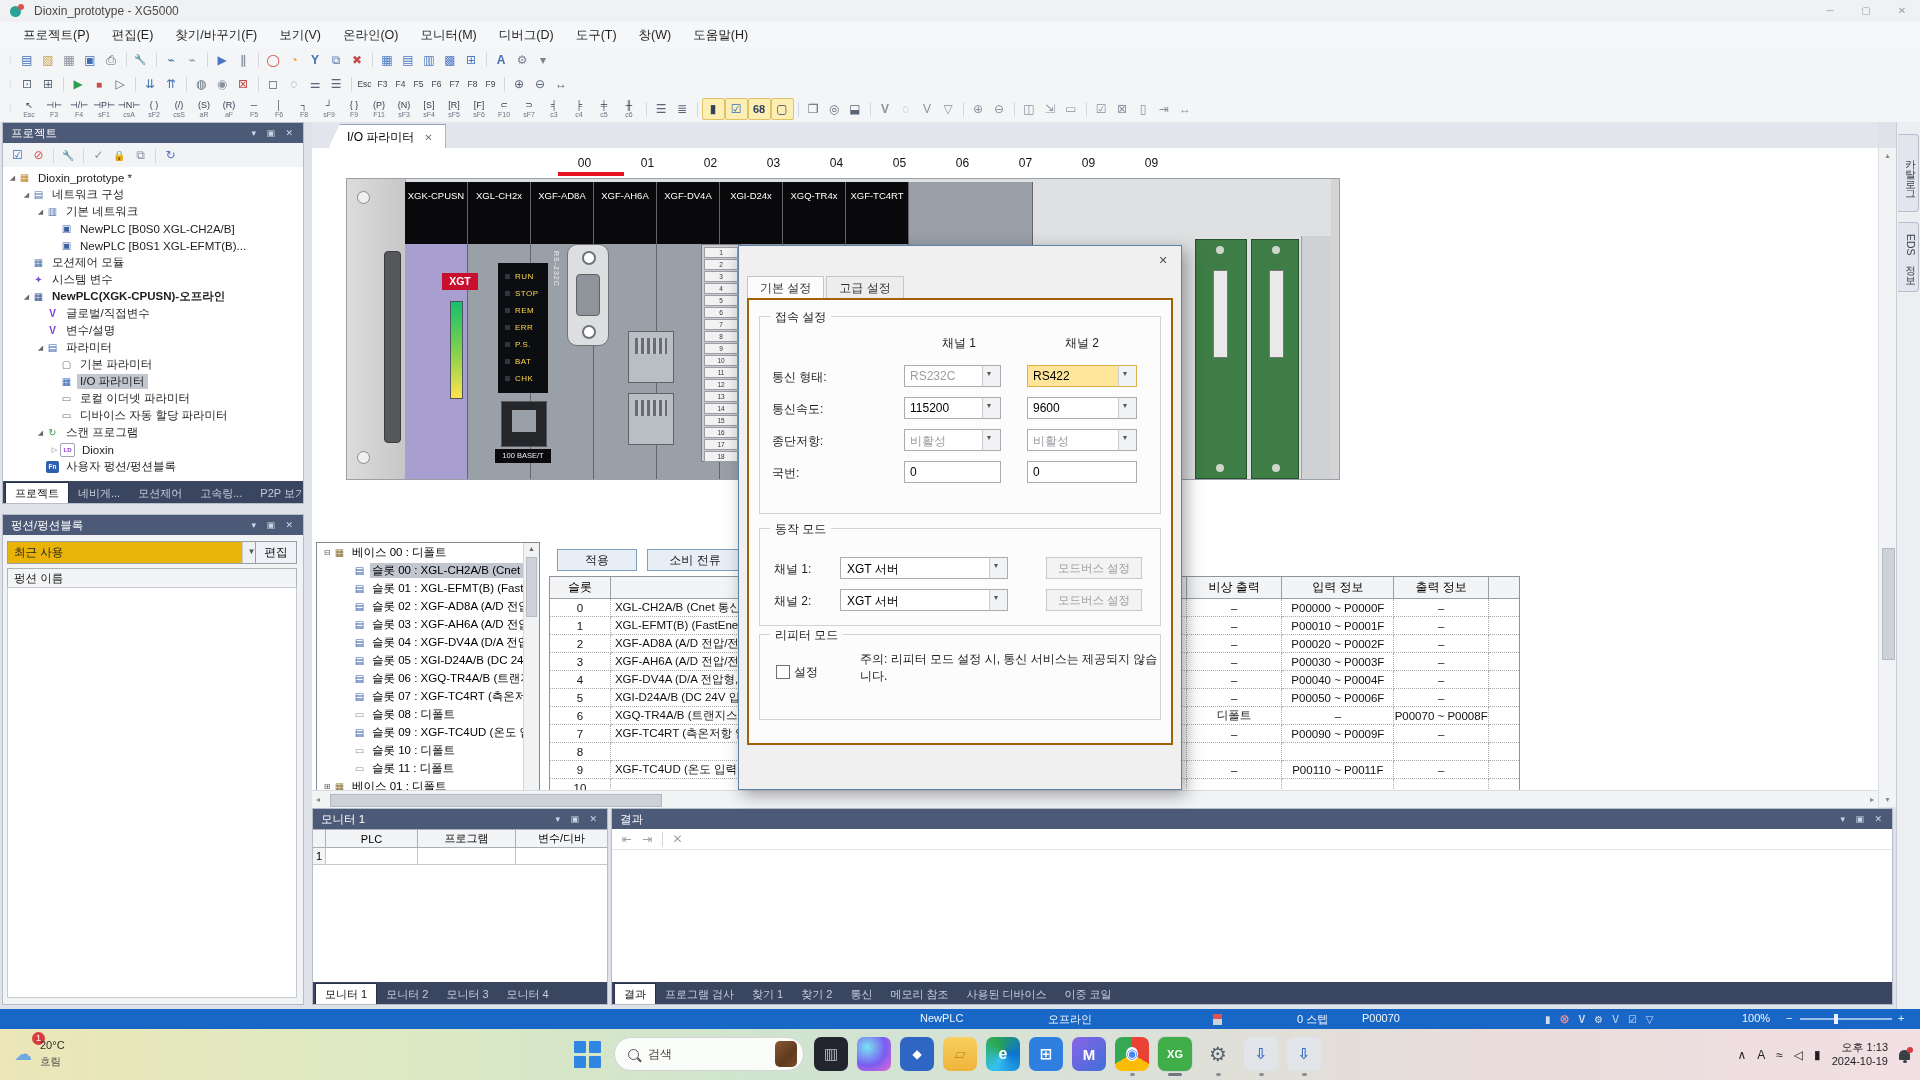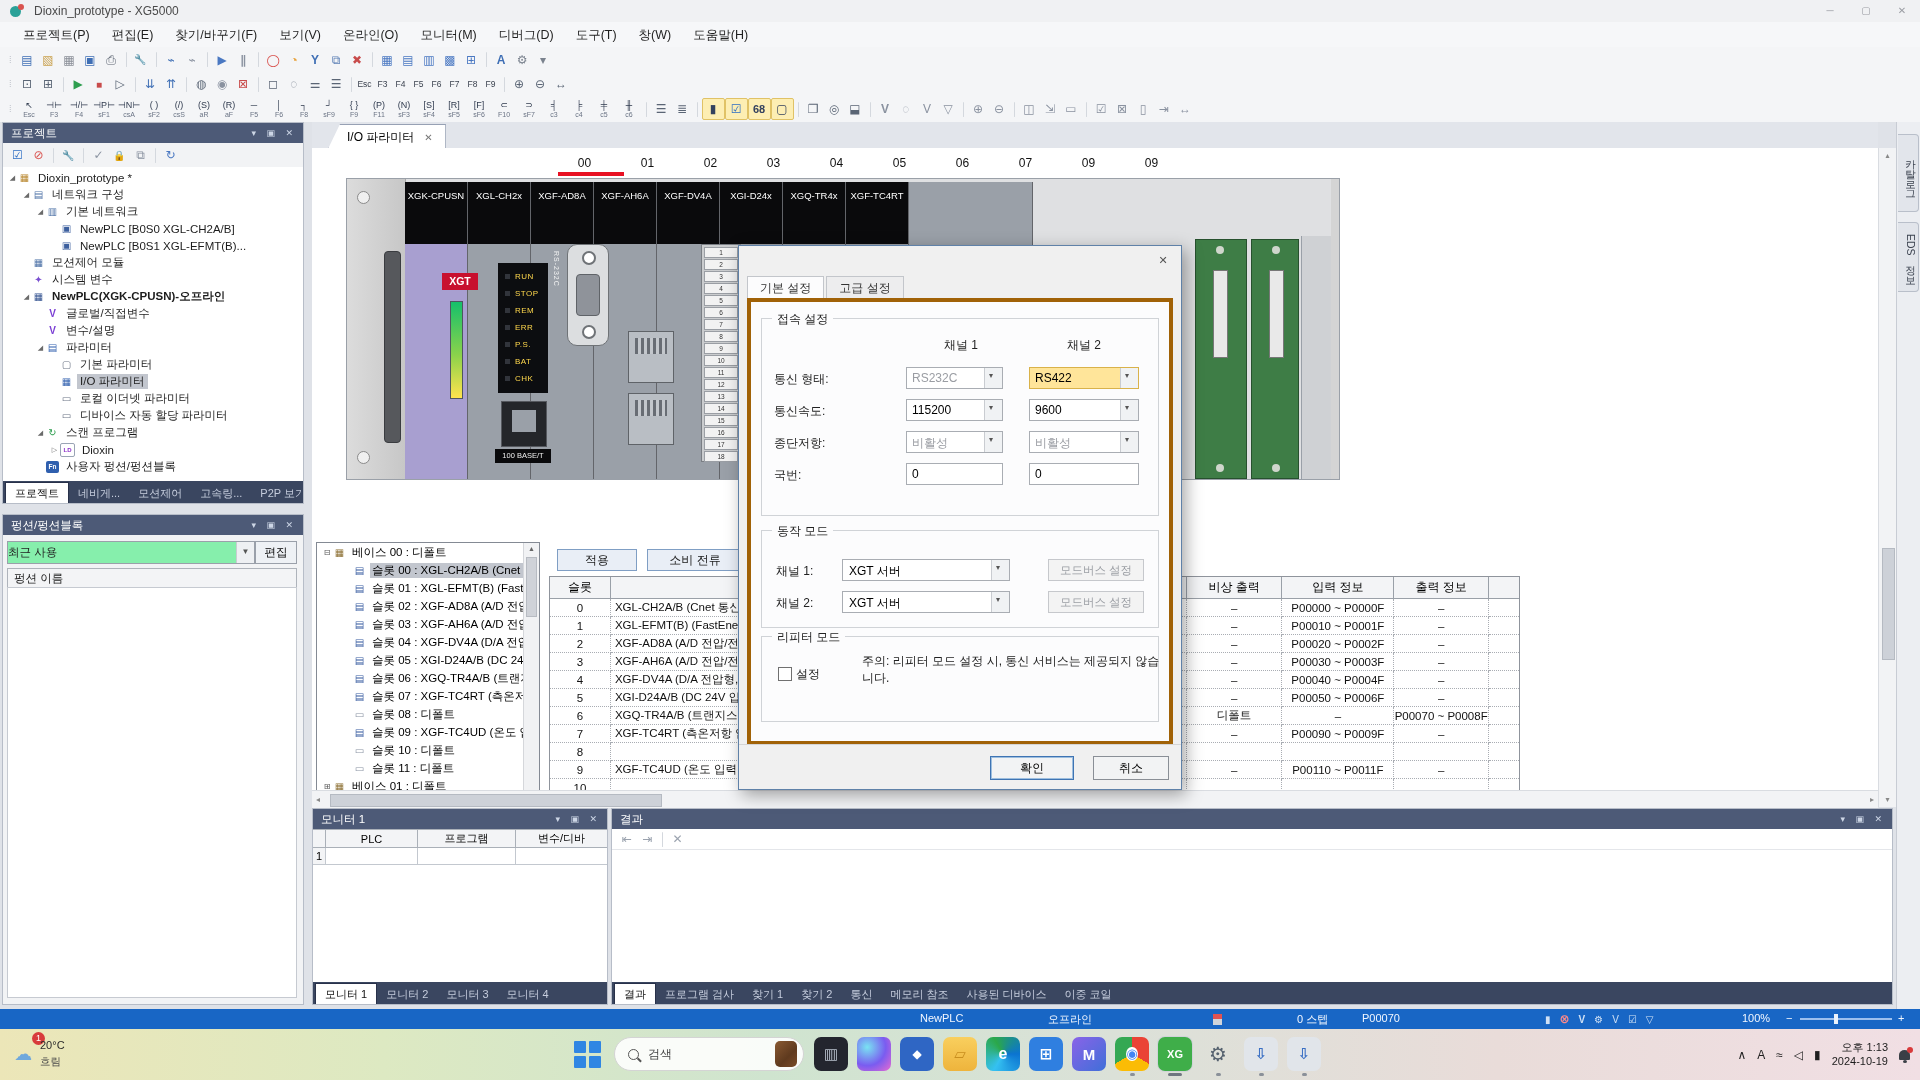--- a/index.html
+++ b/index.html
@@ -36,21 +36,21 @@
 #proj{left:2px;top:122px;width:302px;height:382px}
 #ptools{position:absolute;left:0;top:20px;right:0;height:24px;border-bottom:1px solid #e0e2e7;display:flex;align-items:center;padding-left:4px}
 #ptree{position:absolute;left:0;top:44px;right:0;bottom:22px;background:#fff;overflow:hidden;padding-top:2px}
 .trow{height:17px;display:flex;align-items:center;font-size:11.5px;color:#1c1c1c;white-space:nowrap}
 .trow .ar{width:11px;font-size:7px;color:#6a6a6a;text-align:center;flex:none}
 .trow .tic{width:13px;height:12px;margin-right:4px;flex:none;display:flex;align-items:center;justify-content:center;font-size:10px;border-radius:2px}
 .trow .lbl{padding:0 3px}
 .trow.sel .lbl{background:#c2c6ce}
 .trow.b .lbl{font-weight:700}
 #func{left:2px;top:514px;width:302px;height:491px}
-#frec{position:absolute;left:4px;top:26px;height:21px;width:246px;background:#86efac;border:1px solid #9aa0aa;font-size:11.5px;line-height:20px;color:#222}
+#frec{position:absolute;left:4px;top:26px;height:21px;width:246px;background:#eab308;border:1px solid #9aa0aa;font-size:11.5px;line-height:20px;padding-left:6px;color:#222}
 #frec .cmbar{position:absolute;right:0;top:0;width:17px;height:100%;background:#eef0f3;border-left:1px solid #c9ccd1;text-align:center;font-size:8px;color:#555;line-height:20px}
 #fedit{position:absolute;right:6px;top:26px;width:40px;height:21px;background:#eef1f5;border:1px solid #9aa0aa;font-size:11.5px;text-align:center;line-height:20px}
 #fcol{position:absolute;left:4px;top:53px;right:6px;height:19px;background:#f3f4f6;border:1px solid #aeb3bb;font-size:11.5px;line-height:18px;padding-left:6px;color:#222}
 #flist{position:absolute;left:4px;top:72px;right:6px;bottom:6px;background:#fff;border:1px solid #c6cad1}
 
 #doctabs{left:312px;top:122px;width:1566px;height:26px;background:#e2e5eb;border-bottom:1px solid #97a1b4}
 #doctab{position:absolute;left:16px;top:2px;height:24px;background:#fff;border:1px solid #97a1b4;border-bottom:none;display:flex;align-items:center;gap:10px;padding:0 12px 0 18px;font-size:12px;clip-path:polygon(12px 0,100% 0,100% 100%,0 100%)}
 #doctab .x{color:#777;font-size:10px}
 #canvas{left:312px;top:148px;width:1566px;height:642px;background:#fff;overflow:hidden}
 .slotnum{position:absolute;top:8px;width:63px;text-align:center;font-size:12px;color:#111}
@@ -161,21 +161,21 @@
 #bell{position:relative;width:11px;height:10px;background:#3a3f46;border-radius:50% 50% 10% 10%}
 #bell::after{content:"";position:absolute;left:3.5px;bottom:-3px;width:4px;height:3px;background:#3a3f46;border-radius:50%}
 #bell i{position:absolute;right:-3px;top:-3px;width:6px;height:6px;background:#d83b3b;border-radius:50%}
 
 #dlg{left:738px;top:245px;width:444px;height:545px;background:#f0f0f0;border:1px solid #5f81a8;box-shadow:4px 5px 16px rgba(0,0,0,.35);z-index:50;box-sizing:border-box}
 #dlg-title{position:absolute;left:0;top:0;right:0;height:28px;font-size:12.5px;color:#1b3a66;line-height:28px;padding-left:12px}
 #dlg-x{position:absolute;right:10px;top:6px;width:16px;height:16px;text-align:center;line-height:16px;color:#555;font-size:11px}
 #dlg-tabs{position:absolute;left:8px;top:30px;height:23px;display:flex}
 .dtab{height:22px;line-height:22px;padding:0 12px;font-size:12px;border:1px solid #c3c6cb;border-bottom:none;background:#ededee;margin-right:2px;color:#333}
 .dtab.active{background:#fcfcfd;font-weight:400}
-#dlg-page{position:absolute;left:8px;right:8px;top:52px;bottom:44px;background:#fcfcfd;border:4px solid #a16207;box-sizing:border-box}
+#dlg-page{position:absolute;left:8px;right:8px;top:52px;bottom:44px;background:#fcfcfd;border:2px solid #a16207;box-sizing:border-box}
 .grp{position:absolute;left:10px;right:10px;border:1px solid #d0d3d7}
 .grp-t{position:absolute;top:-8px;left:10px;background:#fcfcfd;padding:0 5px;font-size:12px;color:#222}
 #grp1{top:16px;height:196px}
 .chh{position:absolute;top:18px;width:110px;text-align:center;font-size:12px;color:#222}
 .crow{position:absolute;left:0;right:0;height:22px}
 .clab{position:absolute;left:12px;top:4px;font-size:12px;color:#222}
 .cmb{position:absolute;top:0;height:22px;background:#fff;border:1px solid #a9adb3;font-size:12px;box-sizing:border-box}
 .cmb i{font-style:normal;position:absolute;left:5px;top:3px;white-space:nowrap}
 .cmb .arw{position:absolute;right:0;top:0;width:17px;height:100%;background:#f0f2f4;border-left:1px solid #c9ccd1}
 .cmb .arw::after{content:"▾";position:absolute;left:4px;top:3px;font-size:8px;color:#555}
@@ -1070,24 +1070,20 @@
             </div>
           </div>
       </div>
       <div id="grp3" class="grp">
         <span class="grp-t">리피터 모드</span>
         <span id="rep-cb"></span>
         <span id="rep-lbl">설정</span>
         <span id="rep-note">주의: 리피터 모드 설정 시, 통신 서비스는 제공되지 않습니다.</span>
       </div>
     </div>
-    <div id="dlg-btm">
-      <span id="dlg-ok" class="dbtn">확인</span>
-      <span id="dlg-cancel" class="dbtn">취소</span>
-    </div>
   </div>
 
   <div id="status" class="abs">
     <span class="st" style="left:920px">NewPLC</span>
     <span class="st" style="left:1048px">오프라인</span>
     <span id="st-plug"></span>
     <span class="st" style="left:1297px">0 스텝</span>
     <span class="st" style="left:1362px">P00070</span>
     <span id="st-icons">
 

